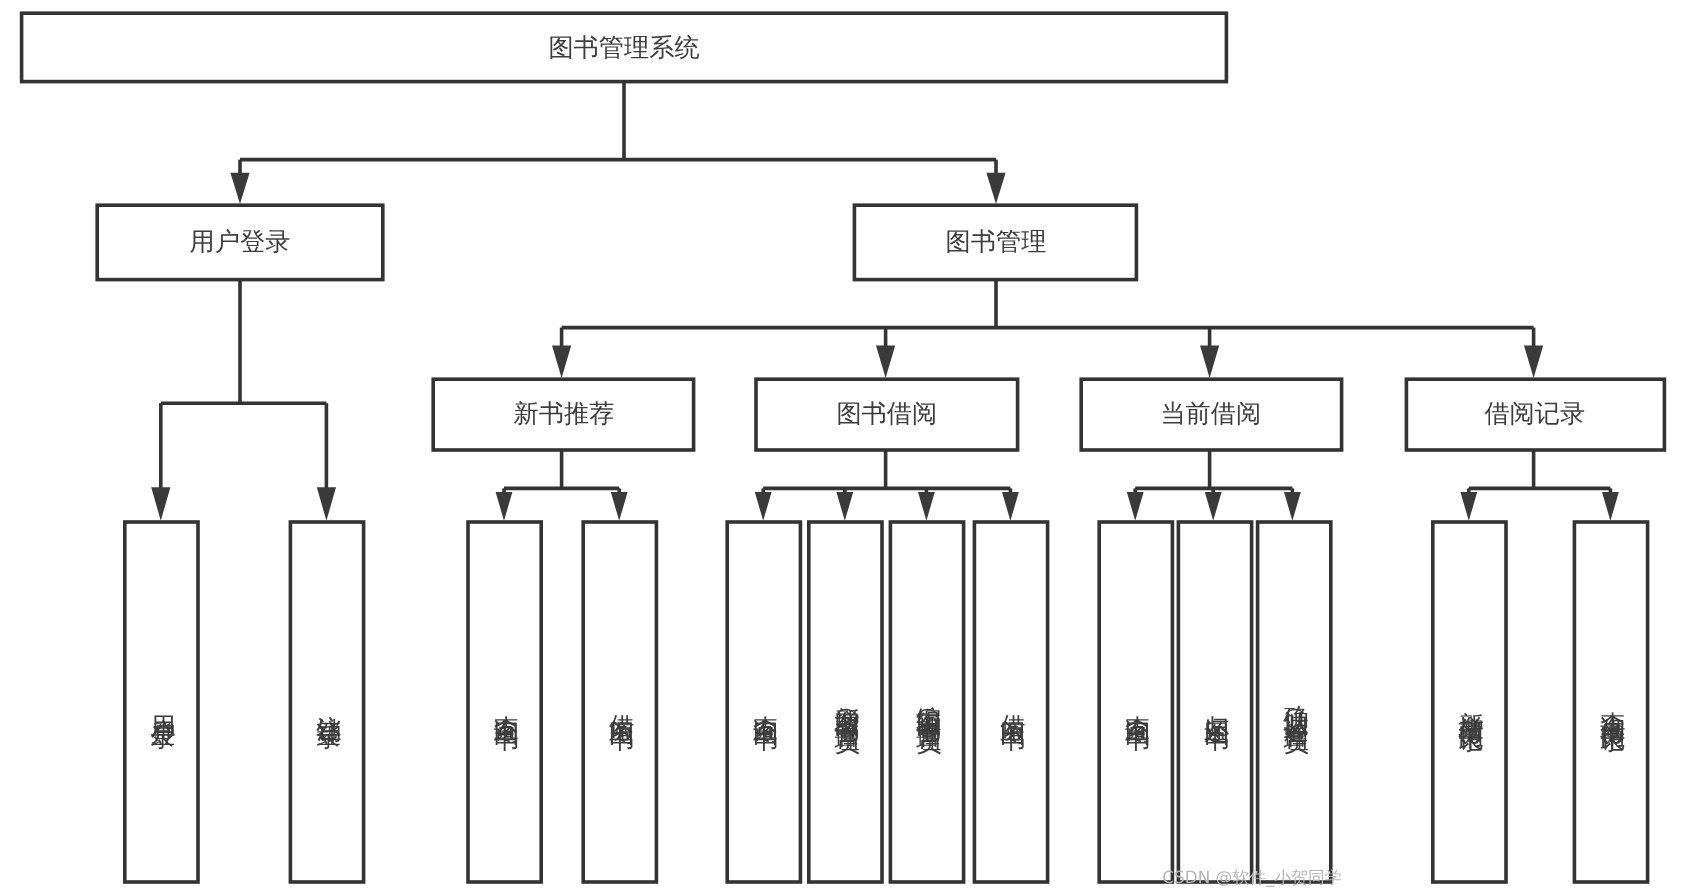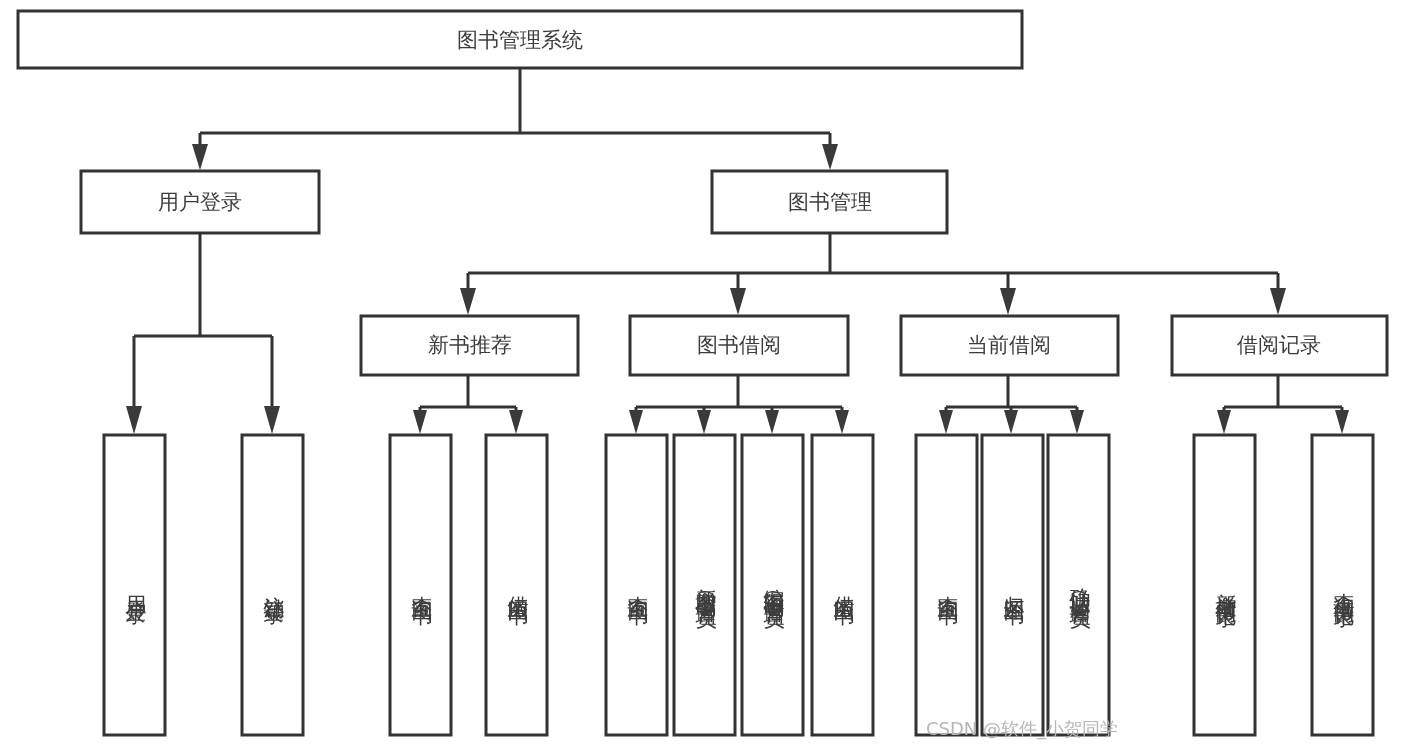--- a/index.html
+++ b/index.html
@@ -57,21 +57,21 @@
     writing-mode: vertical-rl;
     text-orientation: upright;
     text-anchor: middle;
     letter-spacing: 3px;
   }
   .watermark-text {
     position: absolute;
     right: 12px;
     bottom: 6px;
     font-family: "DejaVu Sans", "Liberation Sans", sans-serif;
-    font-size: 18px;
+    font-size: 14px;
     color: #b6b6b6;
     white-space: nowrap;
     pointer-events: none;
     user-select: none;
   }
 </style>
 </head>
 <body>
 
 <div id="diagram-root">

